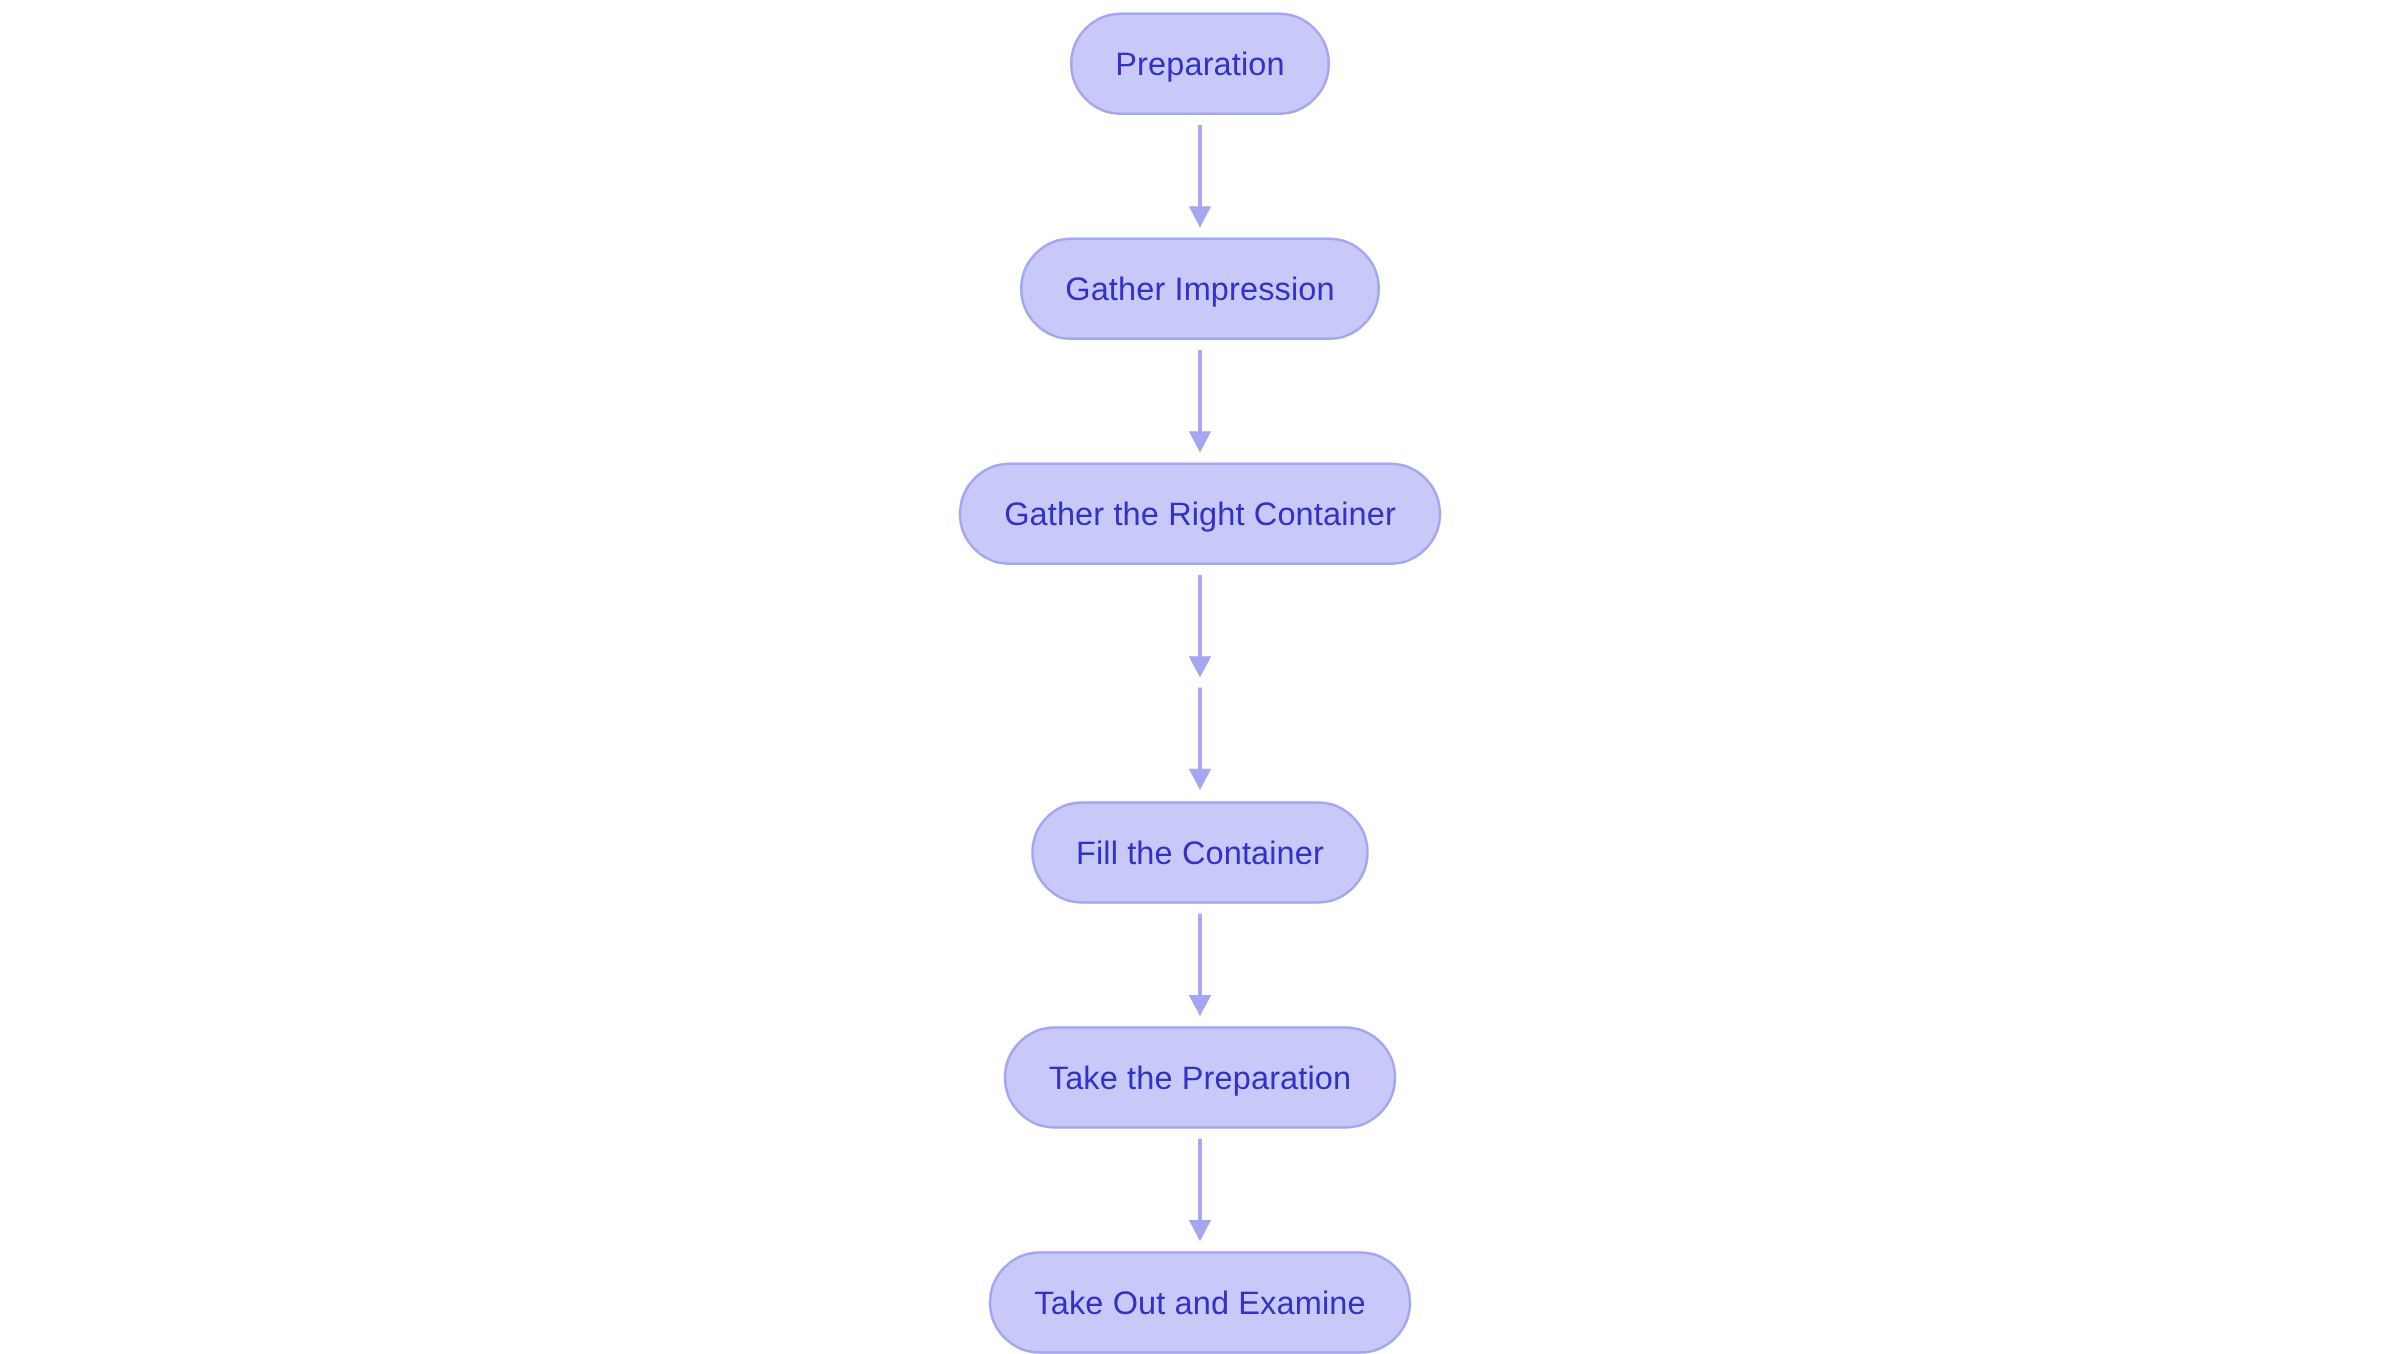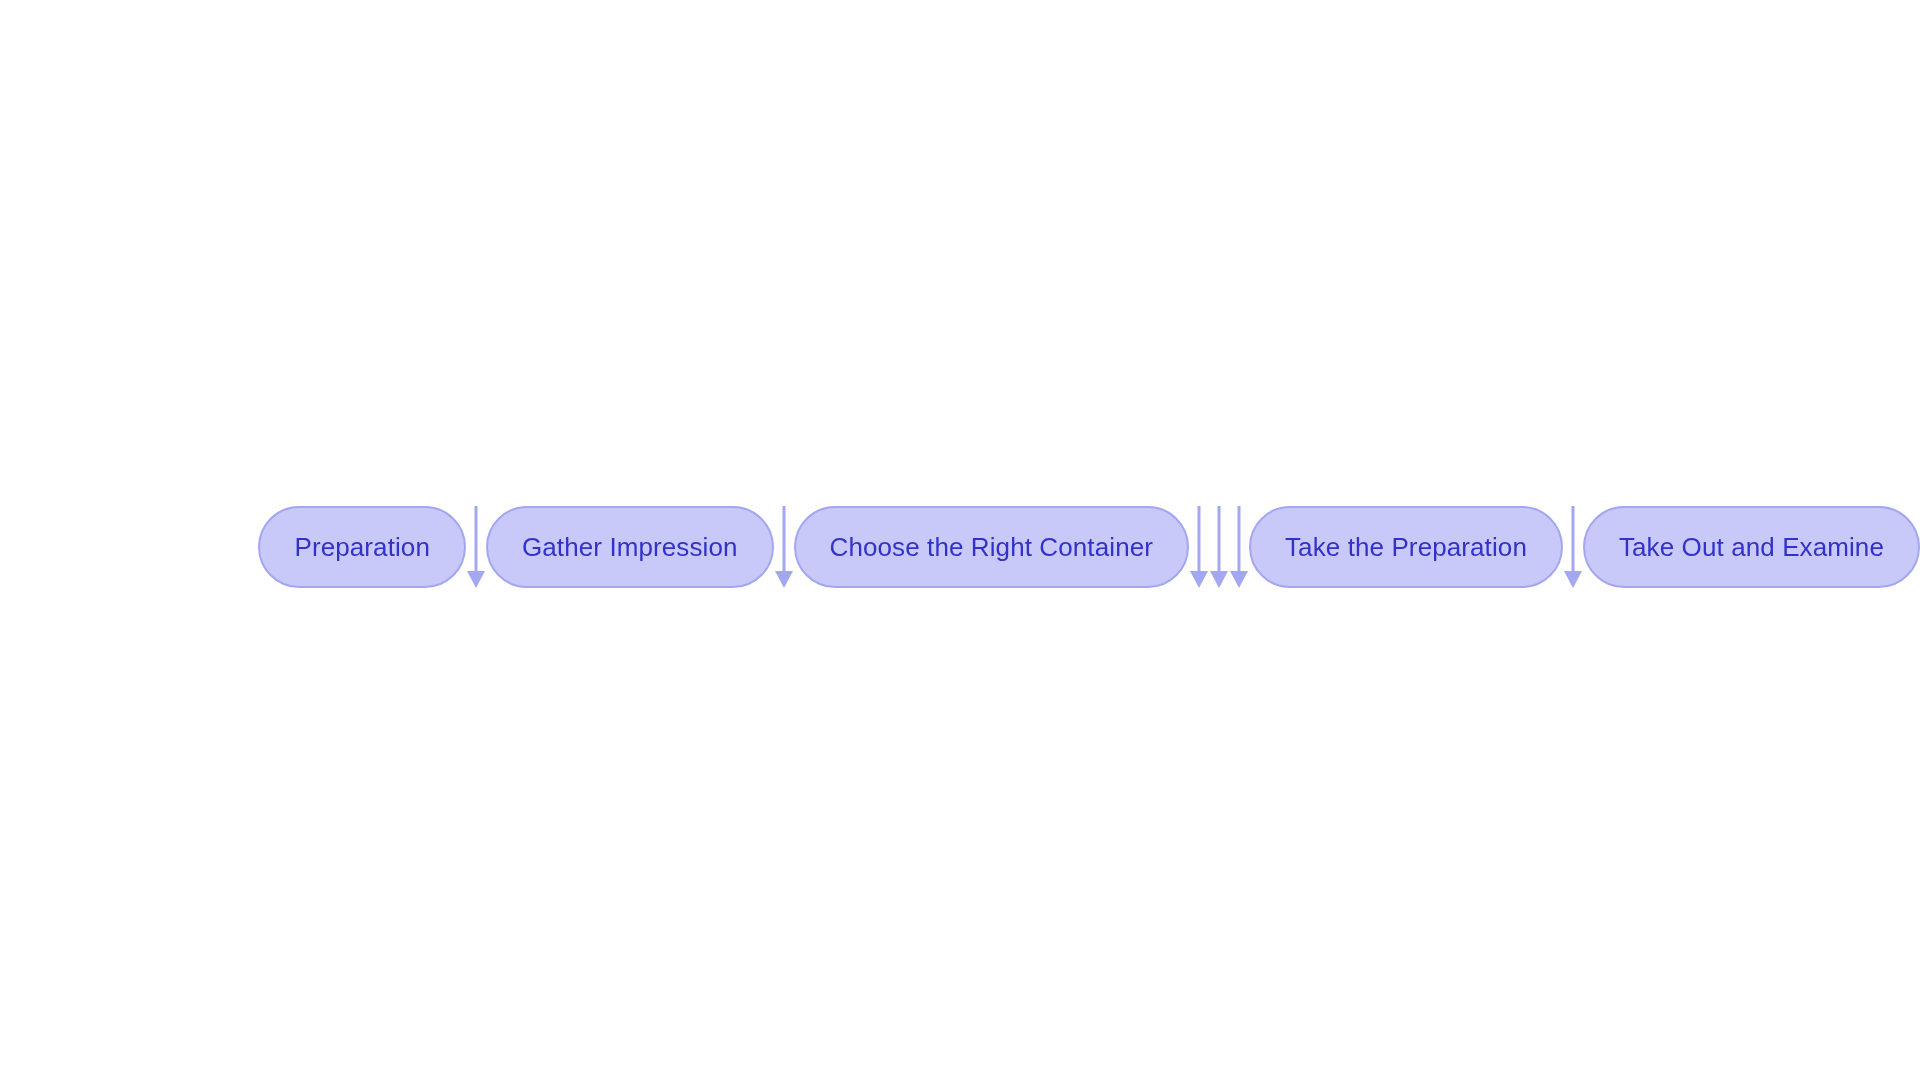--- a/index.html
+++ b/index.html
@@ -21,23 +21,23 @@
     background: #ffffff;
   }
 
   .flow-column {
     position: absolute;
     left: 0;
     top: 0;
     width: 1920px;
     height: 1083px;
     display: flex;
-    flex-direction: row;
+    flex-direction: column;
     align-items: center;
-    justify-content: flex-end;
+    justify-content: space-between;
     padding-top: 10px;
     box-sizing: border-box;
   }
 
   .node {
     box-sizing: border-box;
     height: 82px;
     border-radius: 41px;
     background: #c8c9f9;
     border: 2px solid #a3a6f0;
@@ -105,34 +105,37 @@
     <div class="node">
       <span class="node-label">Gather Impression</span>
     </div>
 
     <div class="connector">
       <div class="line"></div>
       <div class="arrowhead"></div>
     </div>
 
     <div class="node">
-      <span class="node-label">Choose the Right Container</span>
+      <span class="node-label">Gather the Right Container</span>
     </div>
 
     <div class="connector">
       <div class="line"></div>
       <div class="arrowhead"></div>
     </div>
 
 
     <div class="connector">
       <div class="line"></div>
       <div class="arrowhead"></div>
     </div>
 
+    <div class="node">
+      <span class="node-label">Fill the Container</span>
+    </div>
 
     <div class="connector">
       <div class="line"></div>
       <div class="arrowhead"></div>
     </div>
 
     <div class="node">
       <span class="node-label">Take the Preparation</span>
     </div>
 

